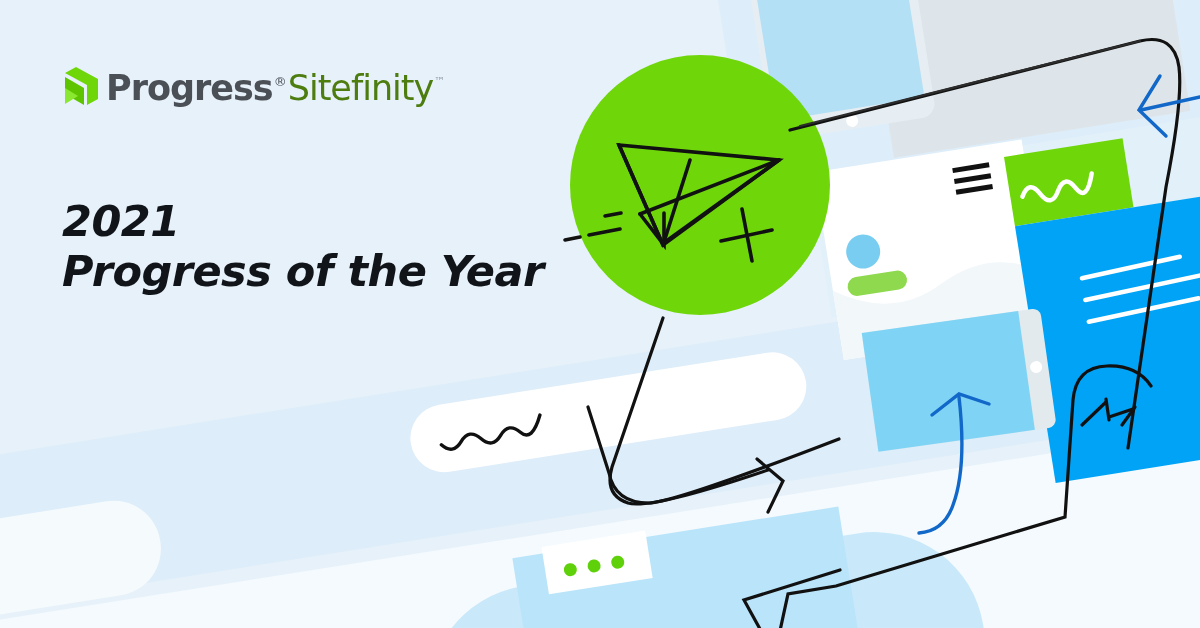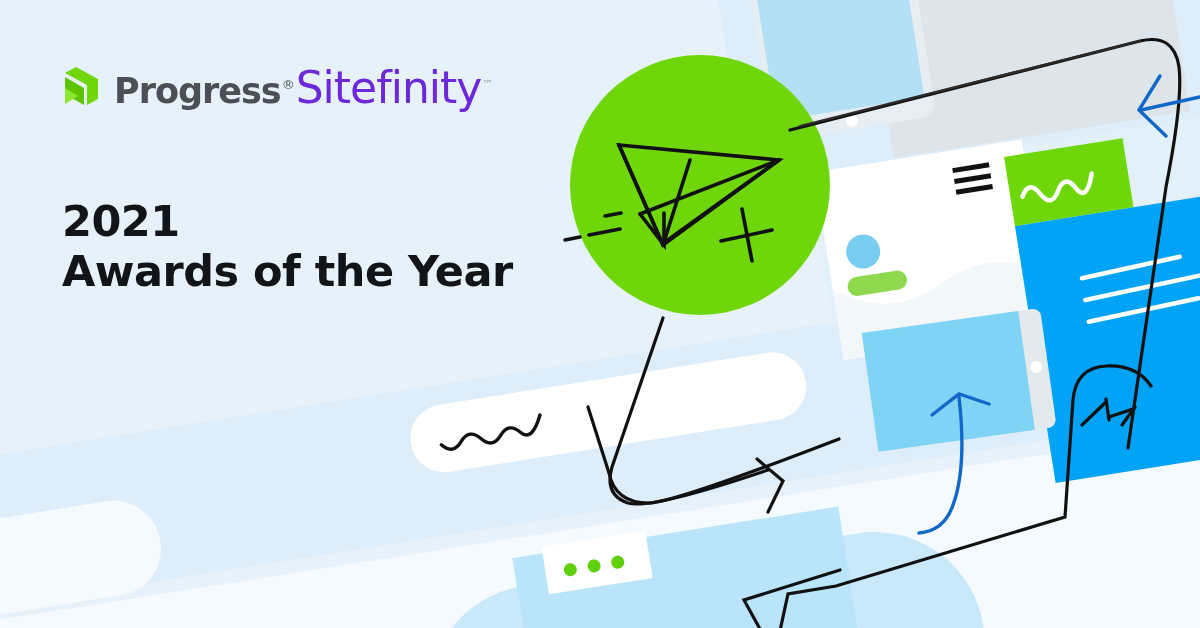--- a/index.html
+++ b/index.html
@@ -38,21 +38,21 @@
     display: flex;
     align-items: center;
     height: 52px;
   }
   #logo-mark {
     width: 40px;
     height: 44px;
     display: block;
   }
   #logo-wordmark {
-    margin-left: 12px;
+    margin-left: 4px;
     display: flex;
     align-items: baseline;
     white-space: nowrap;
   }
   .word-progress {
     font-family: "DejaVu Sans", sans-serif;
     font-weight: bold;
     font-size: 35px;
     letter-spacing: -1.0px;
     color: #4b5057;
@@ -62,23 +62,23 @@
     font-family: "DejaVu Sans", sans-serif;
     font-size: 13px;
     color: #4b5057;
     position: relative;
     top: -14px;
     margin-left: 1px;
   }
   .word-sitefinity {
     font-family: "DejaVu Sans", sans-serif;
     font-weight: normal;
-    font-size: 44px;
+    font-size: 35px;
     letter-spacing: -1.0px;
-    color: #6d28d9;
+    color: #4d7c0f;
     line-height: 1;
     margin-left: 1px;
   }
   .mark-tm {
     font-family: "DejaVu Sans", sans-serif;
     font-size: 11px;
     color: #96a0ad;
     position: relative;
     top: -15px;
     margin-left: 1px;
@@ -88,20 +88,21 @@
     position: absolute;
     left: 62px;
     top: 196px;
     width: 420px;
     color: #111418;
     font-family: "DejaVu Sans", sans-serif;
     font-weight: bold;
     font-size: 43px;
     line-height: 50px;
     letter-spacing: -0.5px;
+    font-style: italic;
   }
   #headline .line {
     display: block;
     white-space: nowrap;
   }
 </style>
 </head>
 <body>
 
 <div id="banner">
@@ -281,17 +282,17 @@
       <div id="logo-wordmark">
         <span class="word-progress">Progress</span>
           <span class="mark-reg">®</span>
           <span class="word-sitefinity">Sitefinity</span>
           <span class="mark-tm">™</span>
       </div>
     </div>
 
     <div id="headline">
       <span class="line">2021</span>
-      <span class="line">Awards of the Year</span>
+      <span class="line">Progress of the Year</span>
     </div>
 
   </div>
 </div>
 
 </body></html>

